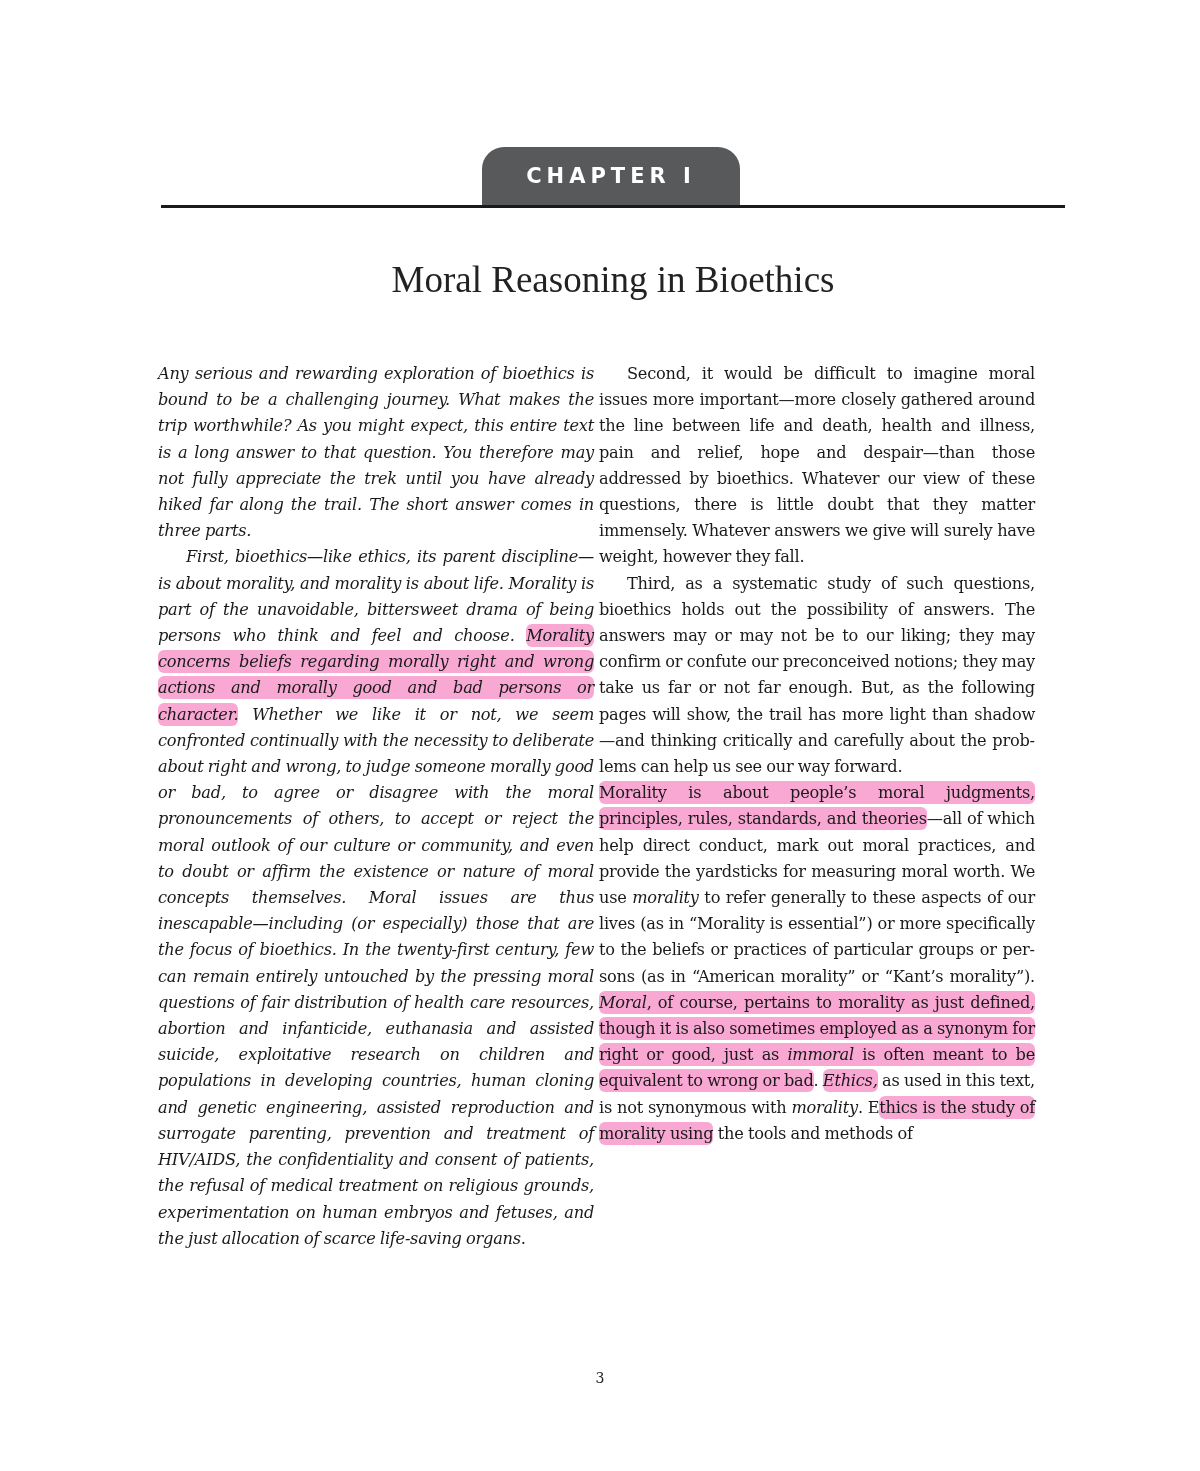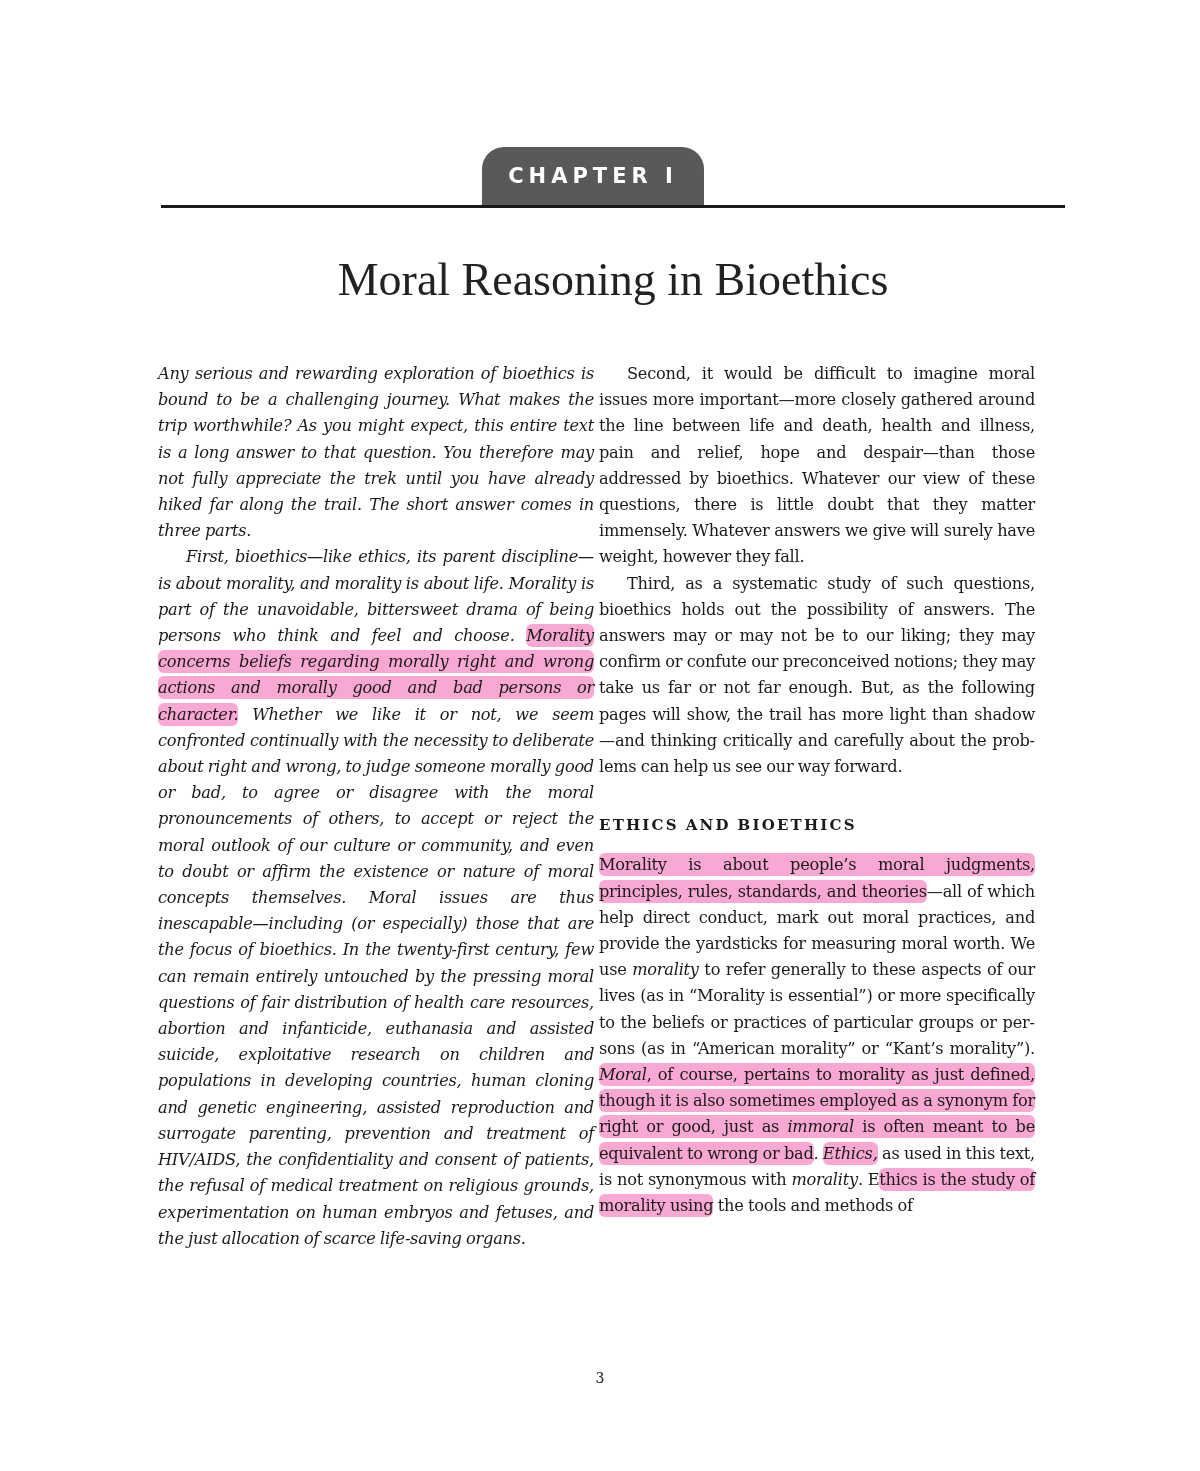--- a/index.html
+++ b/index.html
@@ -1,29 +1,29 @@
 <!DOCTYPE html>
 <html><head>
 <meta charset="utf-8">
 <style>
   html, body { margin: 0; padding: 0; background: #ffffff; }
   body { width: 1200px; height: 1471px; position: relative; overflow: hidden; font-family: "DejaVu Serif", serif; color: #1a1a1a; }
   .chapter-tab {
-    position: absolute; left: 482px; top: 147px; width: 222px; height: 60px;
+    position: absolute; left: 482px; top: 147px; width: 258px; height: 60px;
     background: #58595b; border-radius: 22px 22px 0 0;
     display: flex; align-items: center; justify-content: center;
   }
   .chapter-tab span {
     color: #ffffff; font-family: "DejaVu Sans", sans-serif; font-weight: bold;
     font-size: 21px; letter-spacing: 5px; margin-top: -2px;
   }
   .rule { position: absolute; left: 161px; top: 205px; width: 904px; height: 3px; background: #1a1a1a; }
   .title {
     position: absolute; left: 161px; top: 250px; width: 904px; text-align: center;
-    font-family: "Liberation Serif", serif; font-size: 46px; color: #222; line-height: 60px;
+    font-family: "Liberation Serif", serif; font-size: 37px; color: #222; line-height: 60px;
   }
   .col {
     position: absolute; top: 361px; width: 436px;
     font-family: "DejaVu Serif", serif; font-size: 16.2px; line-height: 26.2px;
     text-align: justify; hyphens: manual; letter-spacing: -0.25px; word-spacing: -0.5px;
   }
   .col-left { left: 158px; font-style: italic; }
   .col-right { left: 599px; }
   .col p { margin: 0; }
   .indent { text-indent: 28px; }
@@ -52,17 +52,16 @@
 <h1 class="title" style="margin:0;font-weight:normal;">Moral Reasoning in Bioethics</h1>
 
 <div class="col col-left">
   <p>Any serious and rewarding exploration of bio­ethics is bound to be a challenging journey. What makes the trip worthwhile? As you might expect, this entire text is a long answer to that question. You therefore may not fully appreciate the trek until you have already hiked far along the trail. The short answer comes in three parts.</p>
   <p class="indent"><span>First, bioethics—like ethics, its parent discipline—is about morality, and morality is about life. Morality is part of the unavoidable, bittersweet drama of being persons who think and feel and choose. </span><span class="hl">Morality concerns beliefs regarding morally right and wrong actions and morally good and bad persons or character.</span><span> Whether we like it or not, we seem confronted continually with the necessity to deliberate about right and wrong, to judge someone mor­ally good or bad, to agree or disagree with the moral pronouncements of others, to accept or reject the moral outlook of our culture or com­munity, and even to doubt or affirm the exis­tence or nature of moral concepts themselves. Moral issues are thus inescapable—including (or especially) those that are the focus of bioeth­ics. In the twenty-first century, few can remain entirely untouched by the pressing moral ques­tions of fair distribution of health care resources, abortion and infanticide, euthanasia and as­sisted suicide, exploitative research on children and populations in developing countries, human cloning and genetic engineering, assisted repro­duction and surrogate parenting, prevention and treatment of HIV/AIDS, the confidentiality and consent of patients, the refusal of medical treatment on religious grounds, experimenta­tion on human embryos and fetuses, and the just allocation of scarce life-saving organs.</span></p>
 </div>
 
 <div class="col col-right">
   <p class="indent">Second, it would be difficult to imagine moral issues more important—more closely gathered around the line between life and death, health and illness, pain and relief, hope and despair—than those addressed by bioethics. Whatever our view of these questions, there is little doubt that they matter immensely. Whatever answers we give will surely have weight, however they fall.</p>
   <p class="indent">Third, as a systematic study of such ques­tions, bioethics holds out the possibility of an­swers. The answers may or may not be to our liking; they may confirm or confute our precon­ceived notions; they may take us far or not far enough. But, as the following pages will show, the trail has more light than shadow—and thinking critically and carefully about the prob­lems can help us see our way forward.</p>
-  <p class="heading">ETHICS AND BIOETHICS</p>
   <p><span class="hl">Morality is about people’s moral judgments, principles, rules, standards, and theories</span><span>—all of which help direct conduct, mark out moral practices, and provide the yardsticks for mea­suring moral worth. We use </span><em>morality</em><span> to refer generally to these aspects of our lives (as in “Mo­rality is essential”) or more specifically to the beliefs or practices of particular groups or per­sons (as in “American morality” or “Kant’s mo­rality”). </span><span class="hl"><em>Moral</em><span>, of course, pertains to morality as just defined, though it is also sometimes em­ployed as a synonym for right or good, just as </span><em>immoral</em><span> is often meant to be equivalent to wrong or bad</span></span><span>. </span><em class="hl">Ethics,</em><span> as used in this text, is not synonymous with </span><em>morality</em><span>. E</span><span class="hl">thics is the study of morality using</span><span> the tools and methods of</span></p>
 </div>
 
 <div class="page-number">3</div>
 
 </body></html>

